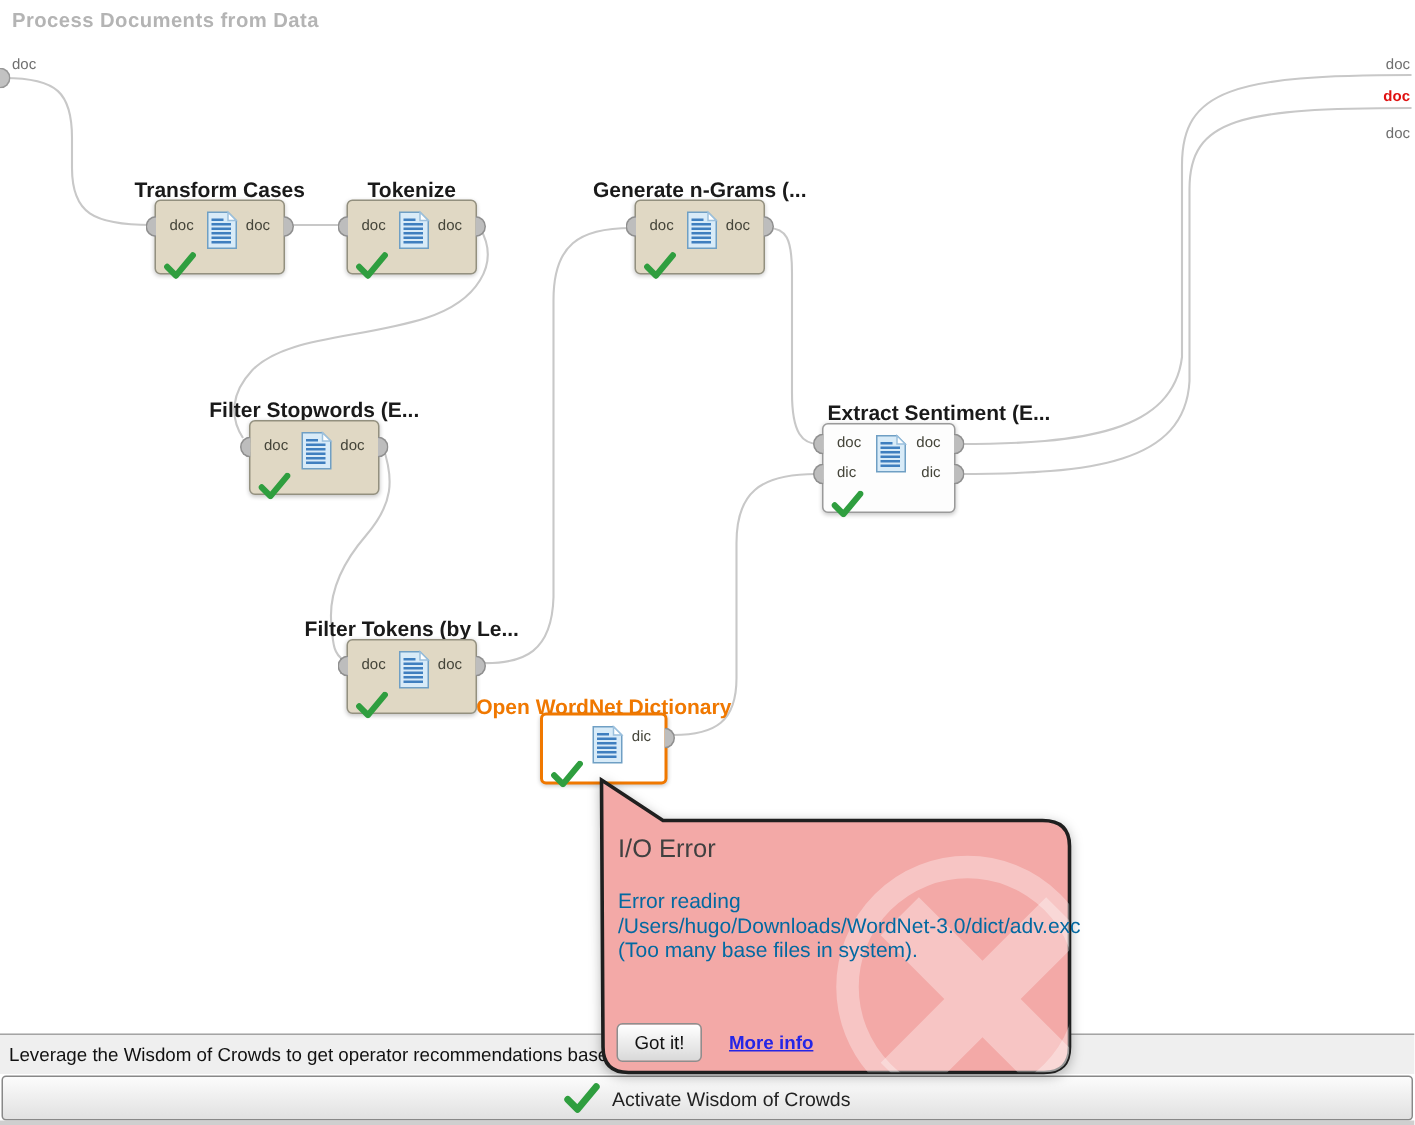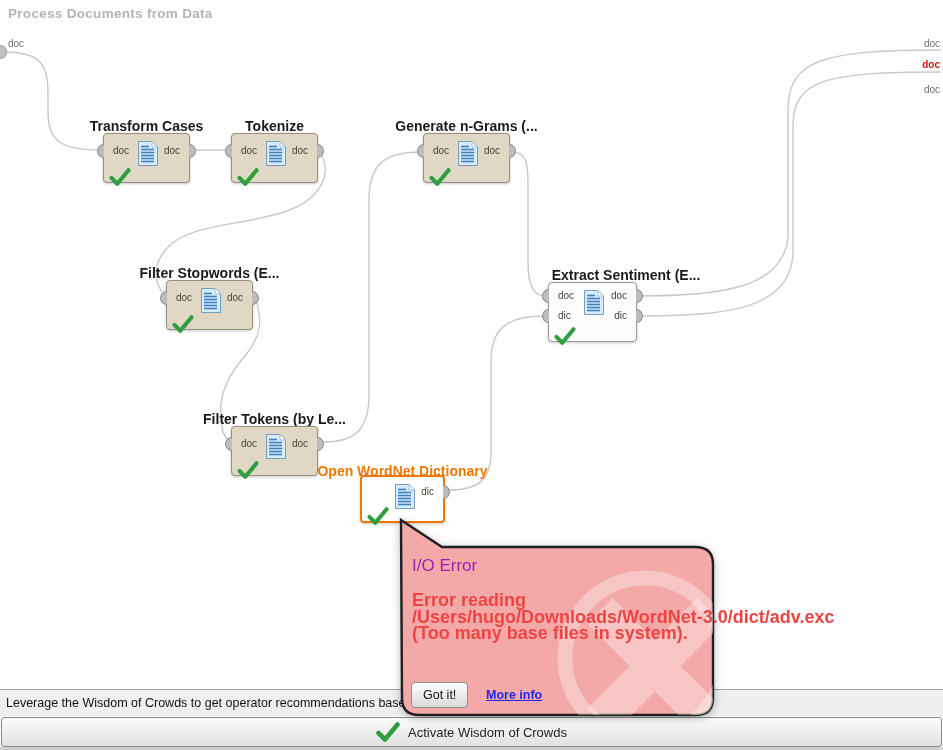--- a/index.html
+++ b/index.html
@@ -63,22 +63,22 @@
     background:linear-gradient(#fcfcfc,#e1e1e1);
     border:1px solid #888;border-radius:3px;
     display:flex;align-items:center;justify-content:center;gap:8px;
     font-size:13px;color:#222;cursor:pointer;
   }
   .below-strip{position:absolute;left:0;top:747px;width:943px;height:3px;background:#cfcfcf;}
   
   #popup-svg{position:absolute;inset:0;pointer-events:none;filter:drop-shadow(0 2px 4px rgba(0,0,0,.28));}
   #popup-content{position:absolute;inset:0;pointer-events:none;}
   #popup-content *{pointer-events:auto;}
-  .popup-title{position:absolute;left:412px;top:556px;font-size:17px;color:#a21caf;}
-  .popup-lines{position:absolute;left:412px;top:592px;font-size:18px;color:#ef4444;line-height:16.5px;white-space:nowrap;font-weight:bold;}
+  .popup-title{position:absolute;left:412px;top:556px;font-size:17px;color:#404040;}
+  .popup-lines{position:absolute;left:412px;top:592px;font-size:14px;color:#0369a1;line-height:16.5px;white-space:nowrap;}
   .got-it-btn{
     position:absolute;left:411px;top:682px;height:26px;padding:0 11px;
     font-family:"Liberation Sans",sans-serif;font-size:12.5px;color:#111;
     background:linear-gradient(#ffffff,#d9d9d9);
     border:1px solid #8e8e8e;border-radius:4px;cursor:pointer;
   }
   .more-info-link{
     position:absolute;left:486px;top:688px;
     font-size:12.5px;font-weight:bold;color:#2525e6;text-decoration:underline;cursor:pointer;text-align:center;
   }

